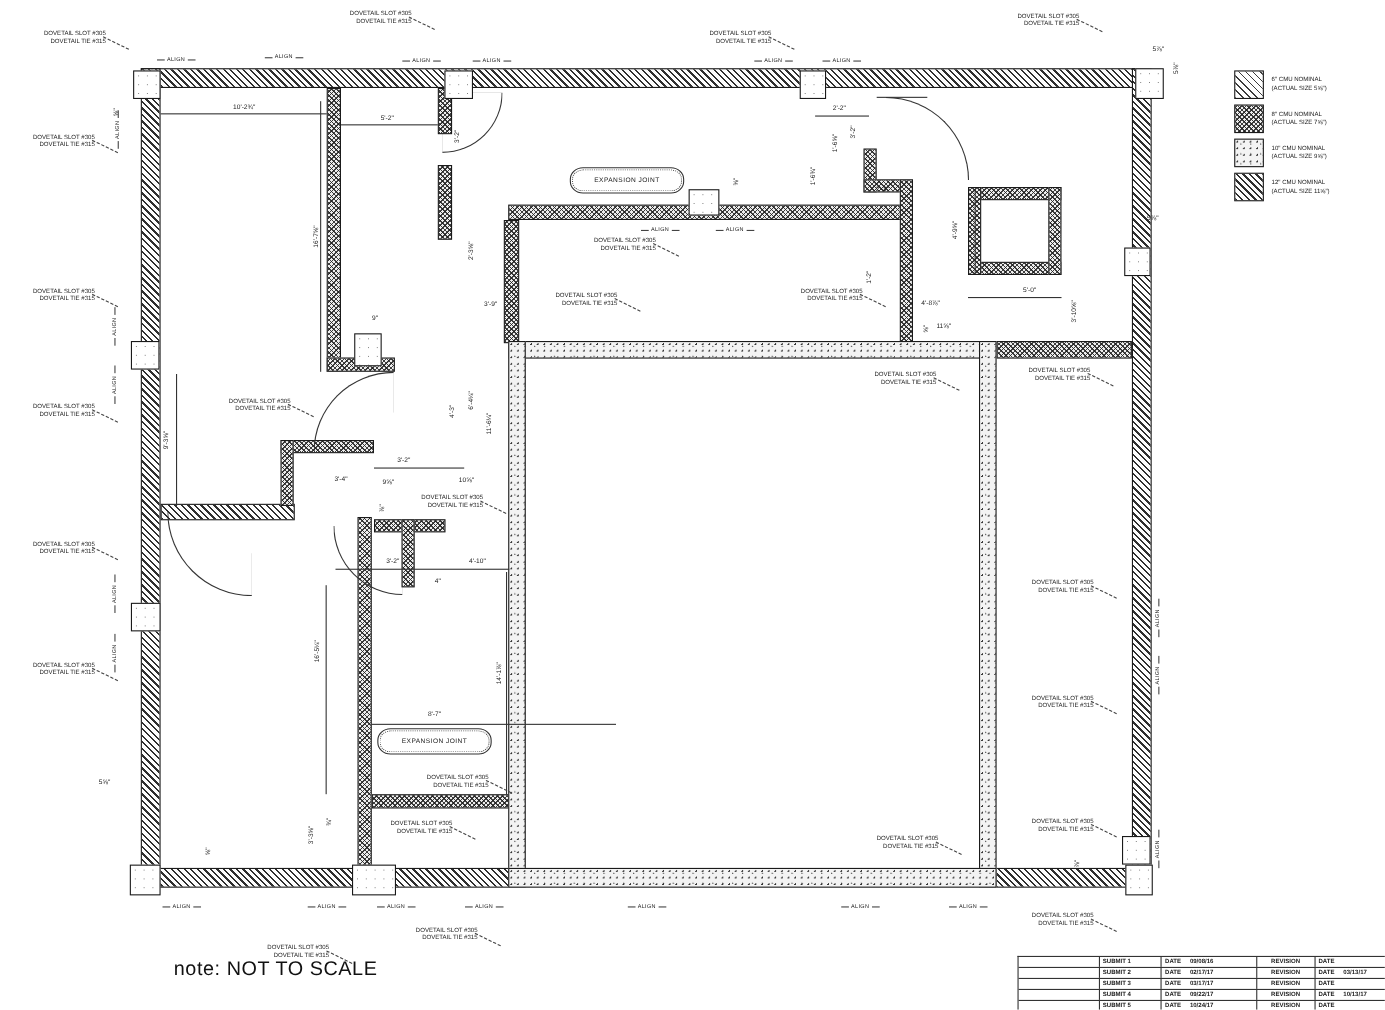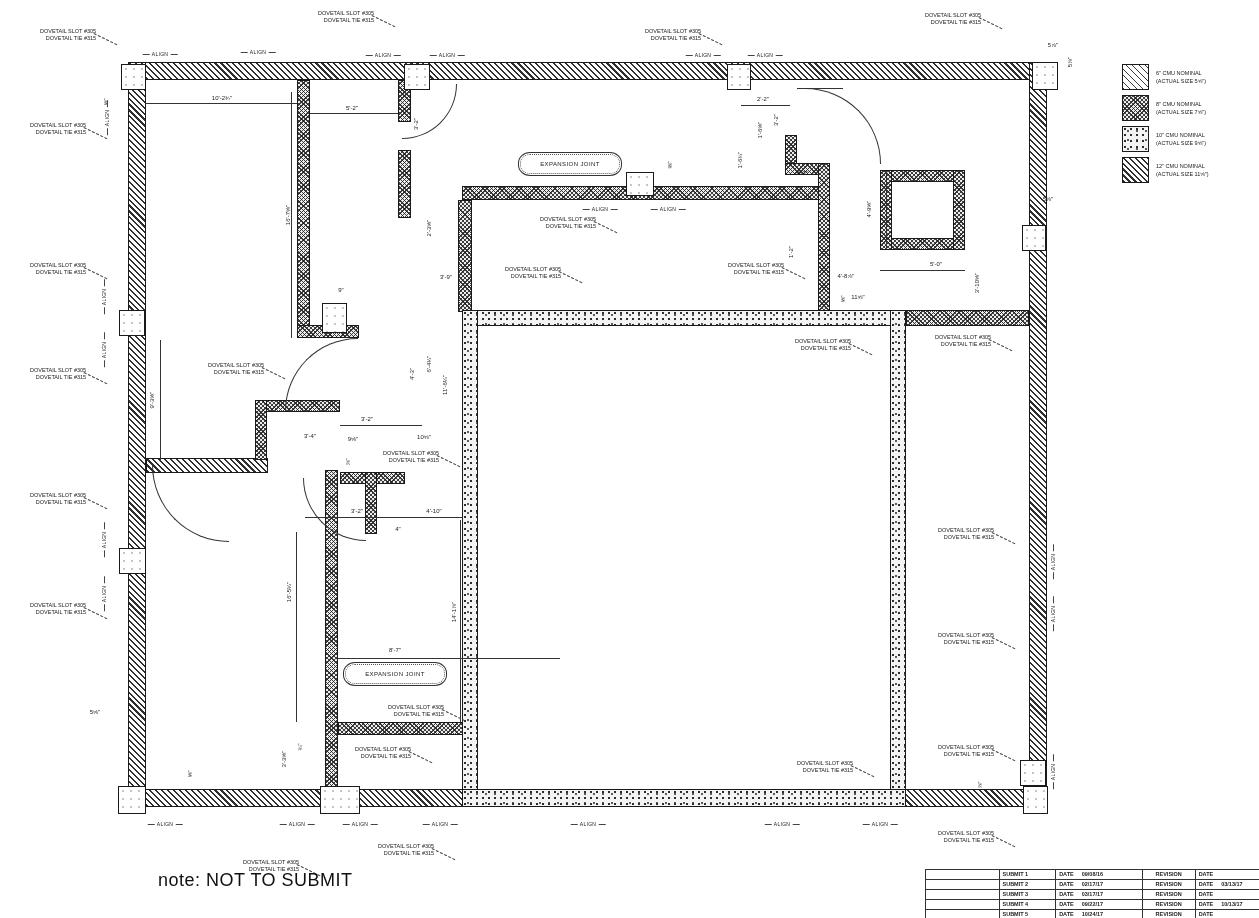--- a/index.html
+++ b/index.html
@@ -386,14 +386,14 @@
           <span>10/24/17</span>
         </div>
         <div class="tbcell tb-rev"><span>REVISION</span></div>
         <div class="tbcell tb-rdate">
           <span>DATE</span>
           <span></span>
         </div>
       </div>
     </div>
 
-  <div id="note">note: NOT TO SUBMIT</div>
+  <div id="note">note: NOT TO SCALE</div>
 </div>
 
 </body></html>

